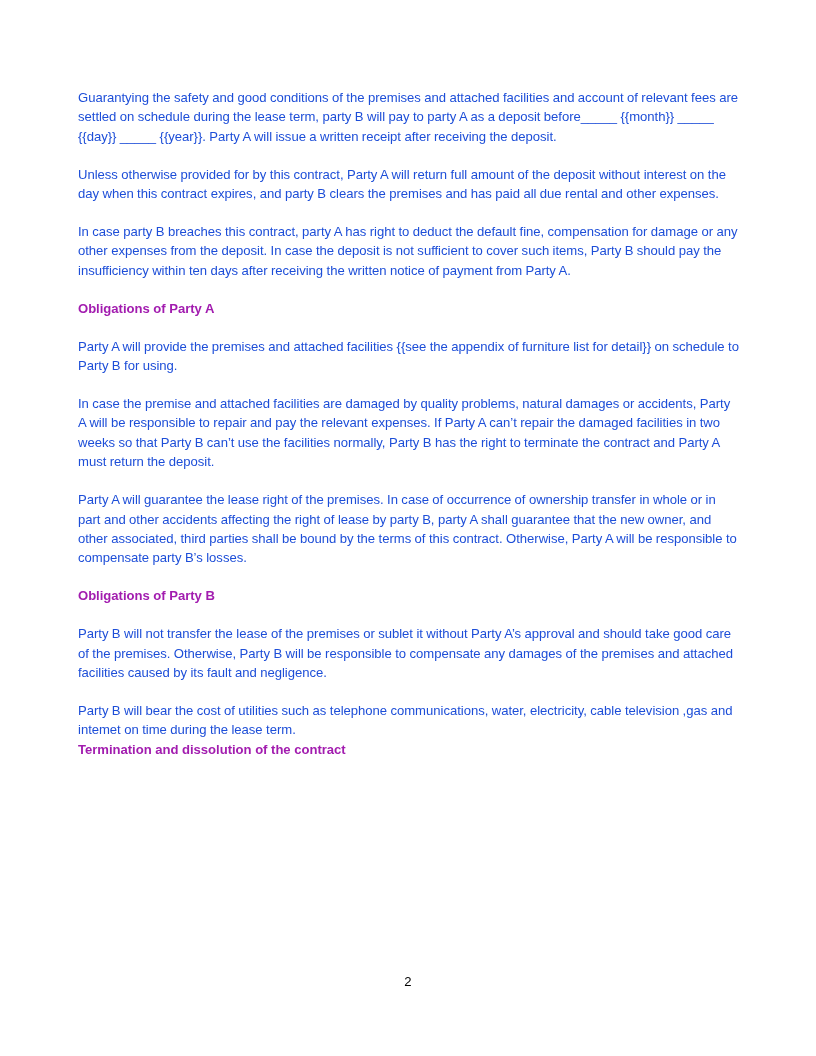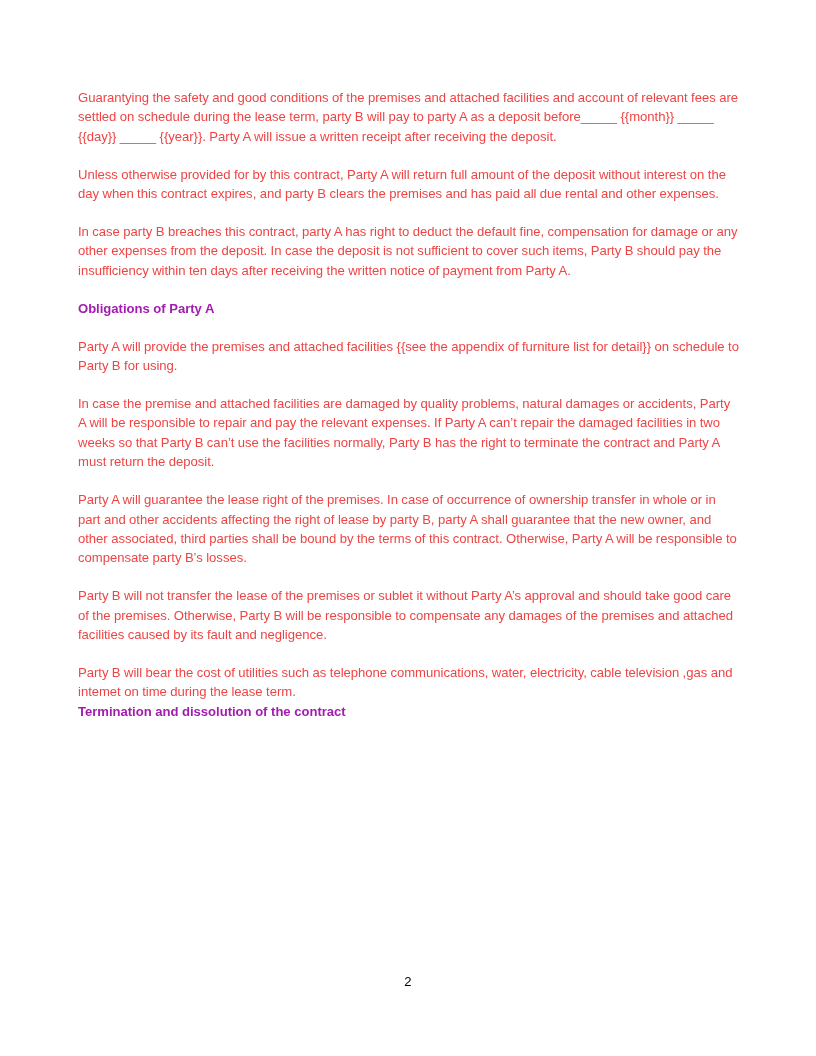--- a/index.html
+++ b/index.html
@@ -26,21 +26,21 @@
     top: 88px;
     width: 661px;
   }
   .para {
     font-size: 13.1px;
     line-height: 19.4px;
     text-align: left;
     margin: 0 0 18.5px 0;
     letter-spacing: -0.03px;
     word-spacing: -0.15px;
-    color: #ef4444;
+    color: #1d4ed8;
   }
   .para.tight {
     margin-bottom: 0;
   }
   .heading {
     font-size: 13.1px;
     line-height: 19.4px;
     font-weight: bold;
     margin: 0 0 18.5px 0;
     letter-spacing: -0.03px;
@@ -75,20 +75,21 @@
 
 
     <p class="heading">Obligations of Party A</p>
 
     <p class="para">Party A will provide the premises and attached facilities {{see the appendix of furniture list for detail}} on schedule to Party B for using.</p>
 
     <p class="para">In case the premise and attached facilities are damaged by quality problems, natural damages or accidents, Party A will be responsible to repair and pay the relevant expenses. If Party A can’t repair the damaged facilities in two weeks so that Party B can’t use the facilities normally, Party B has the right to terminate the contract and Party A must return the deposit.</p>
 
     <p class="para">Party A will guarantee the lease right of the premises. In case of occurrence of ownership transfer in whole or in part and other accidents affecting the right of lease by party B, party A shall guarantee that the new owner, and other associated, third parties shall be bound by the terms of this contract. Otherwise, Party A will be responsible to compensate party B’s losses.</p>
 
+    <p class="heading">Obligations of Party B</p>
 
 
 
     <p class="para">Party B will not transfer the lease of the premises or sublet it without Party A’s approval and should take good care of the premises. Otherwise, Party B will be responsible to compensate any damages of the premises and attached facilities caused by its fault and negligence.</p>
 
 
     <p class="para tight">Party B will bear the cost of utilities such as telephone communications, water, electricity, cable television ,gas and intemet on time during the lease term.</p>
 
     <p class="heading tight">Termination and dissolution of the contract</p>
 

